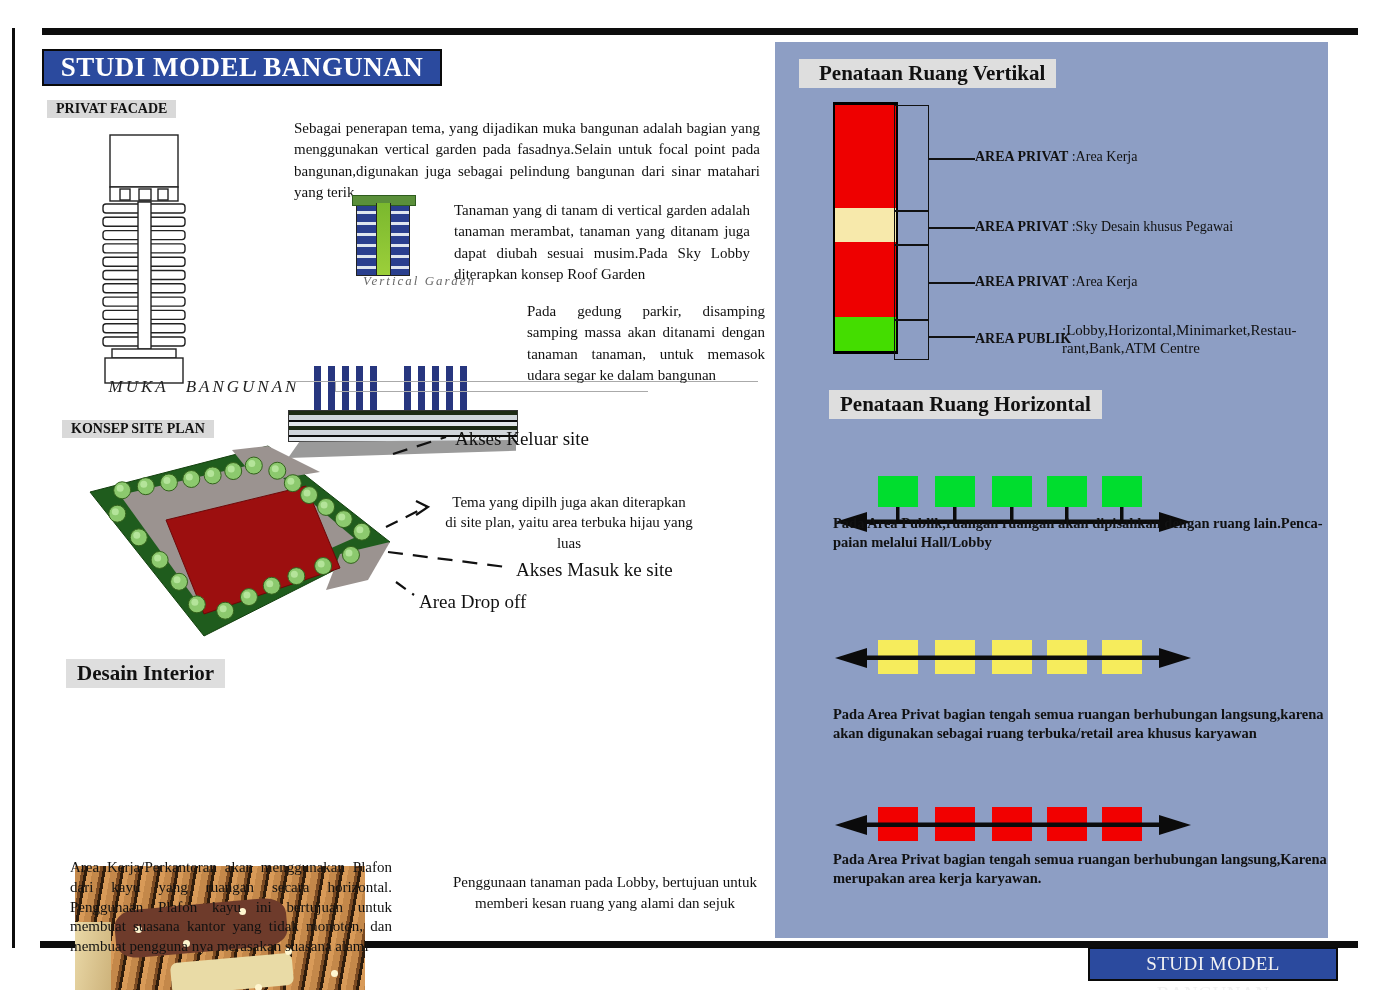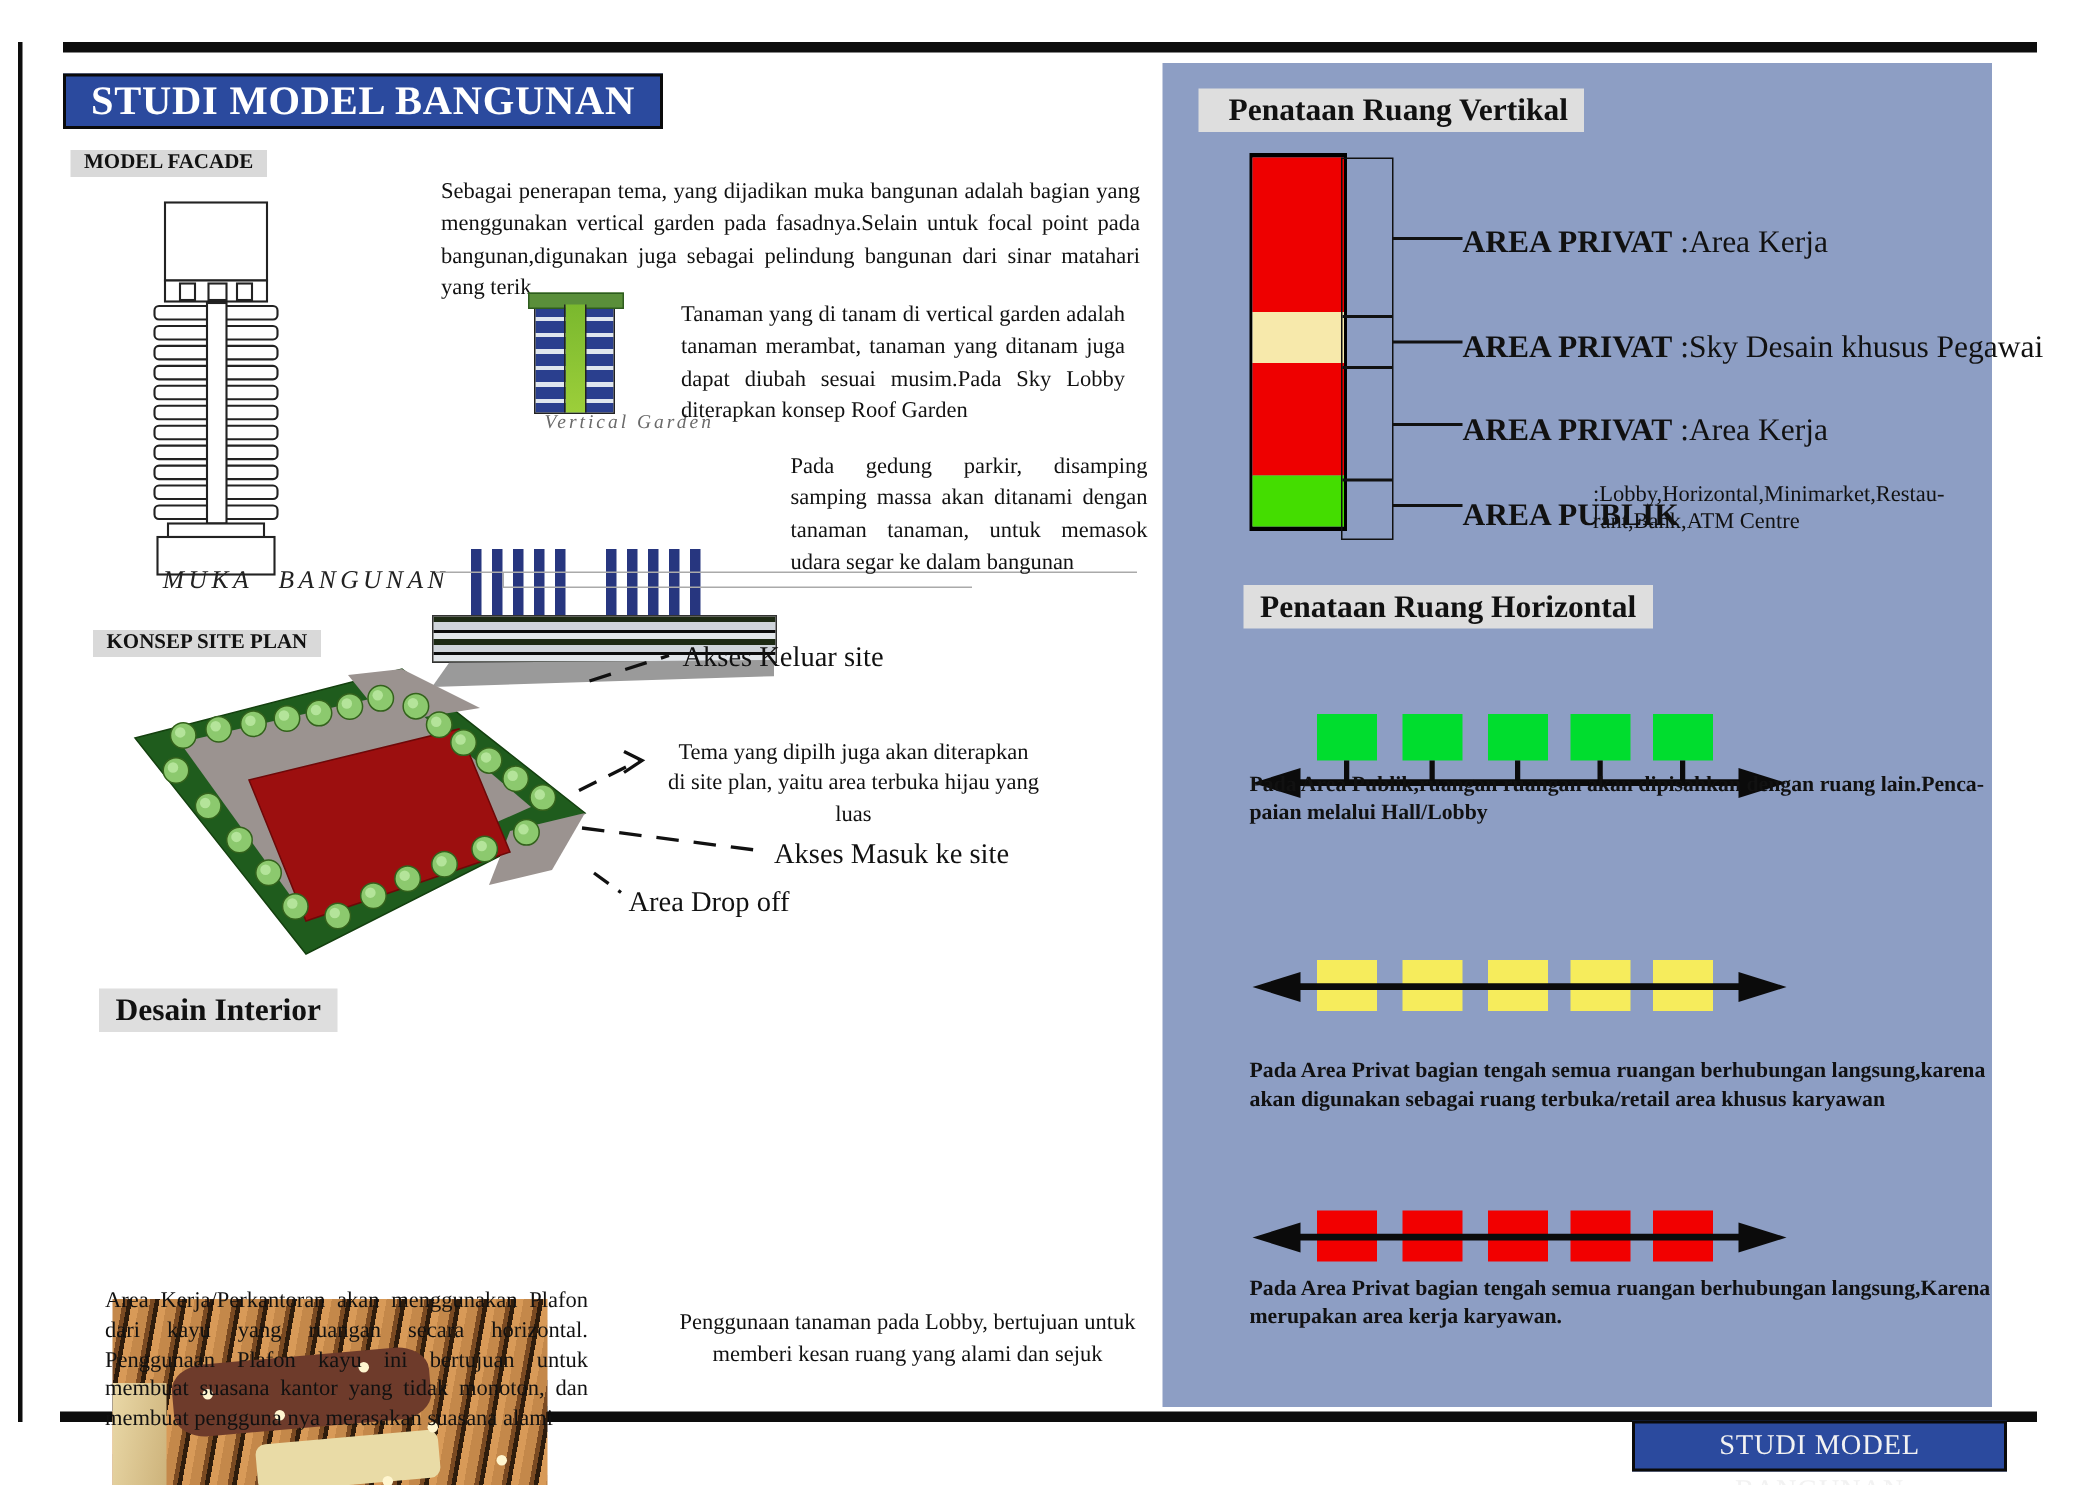--- a/index.html
+++ b/index.html
@@ -11,21 +11,21 @@
              font-size:27px;text-align:center;line-height:33px;letter-spacing:.5px;}
   .badge{background:#d9d9d9;color:#111;font-weight:bold;white-space:nowrap;padding:1px 9px;}
   .badge-sm{font-size:14px;}
   .badge-lg{font-size:21px;padding:2px 11px;background:#dedede;}
   .para{font-size:15px;line-height:1.42;text-align:justify;}
   .annot{font-size:19px;white-space:nowrap;}
   .muka{font-style:italic;letter-spacing:3px;word-spacing:10px;font-size:17px;color:#222;
         white-space:nowrap;text-align:center;}
   .vg-label{font-style:italic;color:#6a6a6a;letter-spacing:2px;font-size:13px;white-space:nowrap;}
   .panel{background:#8d9ec4;}
-  .area-label{font-size:21px;white-space:nowrap;}
+  .area-label{font-size:14px;white-space:nowrap;}
   .area-label b{font-weight:bold;}
   .hline{background:#111;height:2px;}
   .bold-line{font-weight:bold;font-size:14.5px;line-height:19px;white-space:nowrap;}
   .footer-box{background:#2b4a9e;border:2px solid #0a0a0a;color:#f2f2f2;font-size:19px;
               text-align:center;line-height:30px;letter-spacing:.5px;}
   
   .vg-img{width:52px;height:72px;border:1px solid #222;position:relative;
           background:repeating-linear-gradient(180deg,#2a3f8e 0 8px,#dfe6ee 8px 11px);}
   .vg-img .roof{position:absolute;left:-5px;top:-8px;width:62px;height:9px;background:#5a8f3a;
           border:1px solid #2e5c1e;}
@@ -56,21 +56,21 @@
 <div id="page">
 
   <div class="abs bar" style="left:42px;top:28px;width:1316px;height:7px;"></div>
   <div class="abs bar" style="left:12px;top:28px;width:3px;height:920px;"></div>
   <div class="abs bar" style="left:40px;top:941px;width:1318px;height:7px;"></div>
 
   <div class="abs panel" style="left:775px;top:42px;width:553px;height:896px;"></div>
 
   <div class="abs title-box" style="left:42px;top:49px;width:396px;height:33px;">STUDI MODEL BANGUNAN</div>
 
-  <div class="abs badge badge-sm" style="left:47px;top:100px;">MODEL FACADE</div>
+  <div class="abs badge badge-sm" style="left:47px;top:100px;">PRIVAT FACADE</div>
 
   <svg class="abs" style="left:96px;top:132px;" width="100" height="254">
     <g fill="#fff" stroke="#222" stroke-width="1.4">
       <rect x="14" y="3" width="68" height="52"></rect>
       <rect x="14" y="55" width="68" height="14"></rect>
       <rect x="24" y="57" width="10" height="11"></rect>
       <rect x="43" y="57" width="12" height="11"></rect>
       <rect x="62" y="57" width="10" height="11"></rect>
       <g id="facade-louvers">
           <rect x="7" y="72" width="82" height="9" rx="3"></rect>

